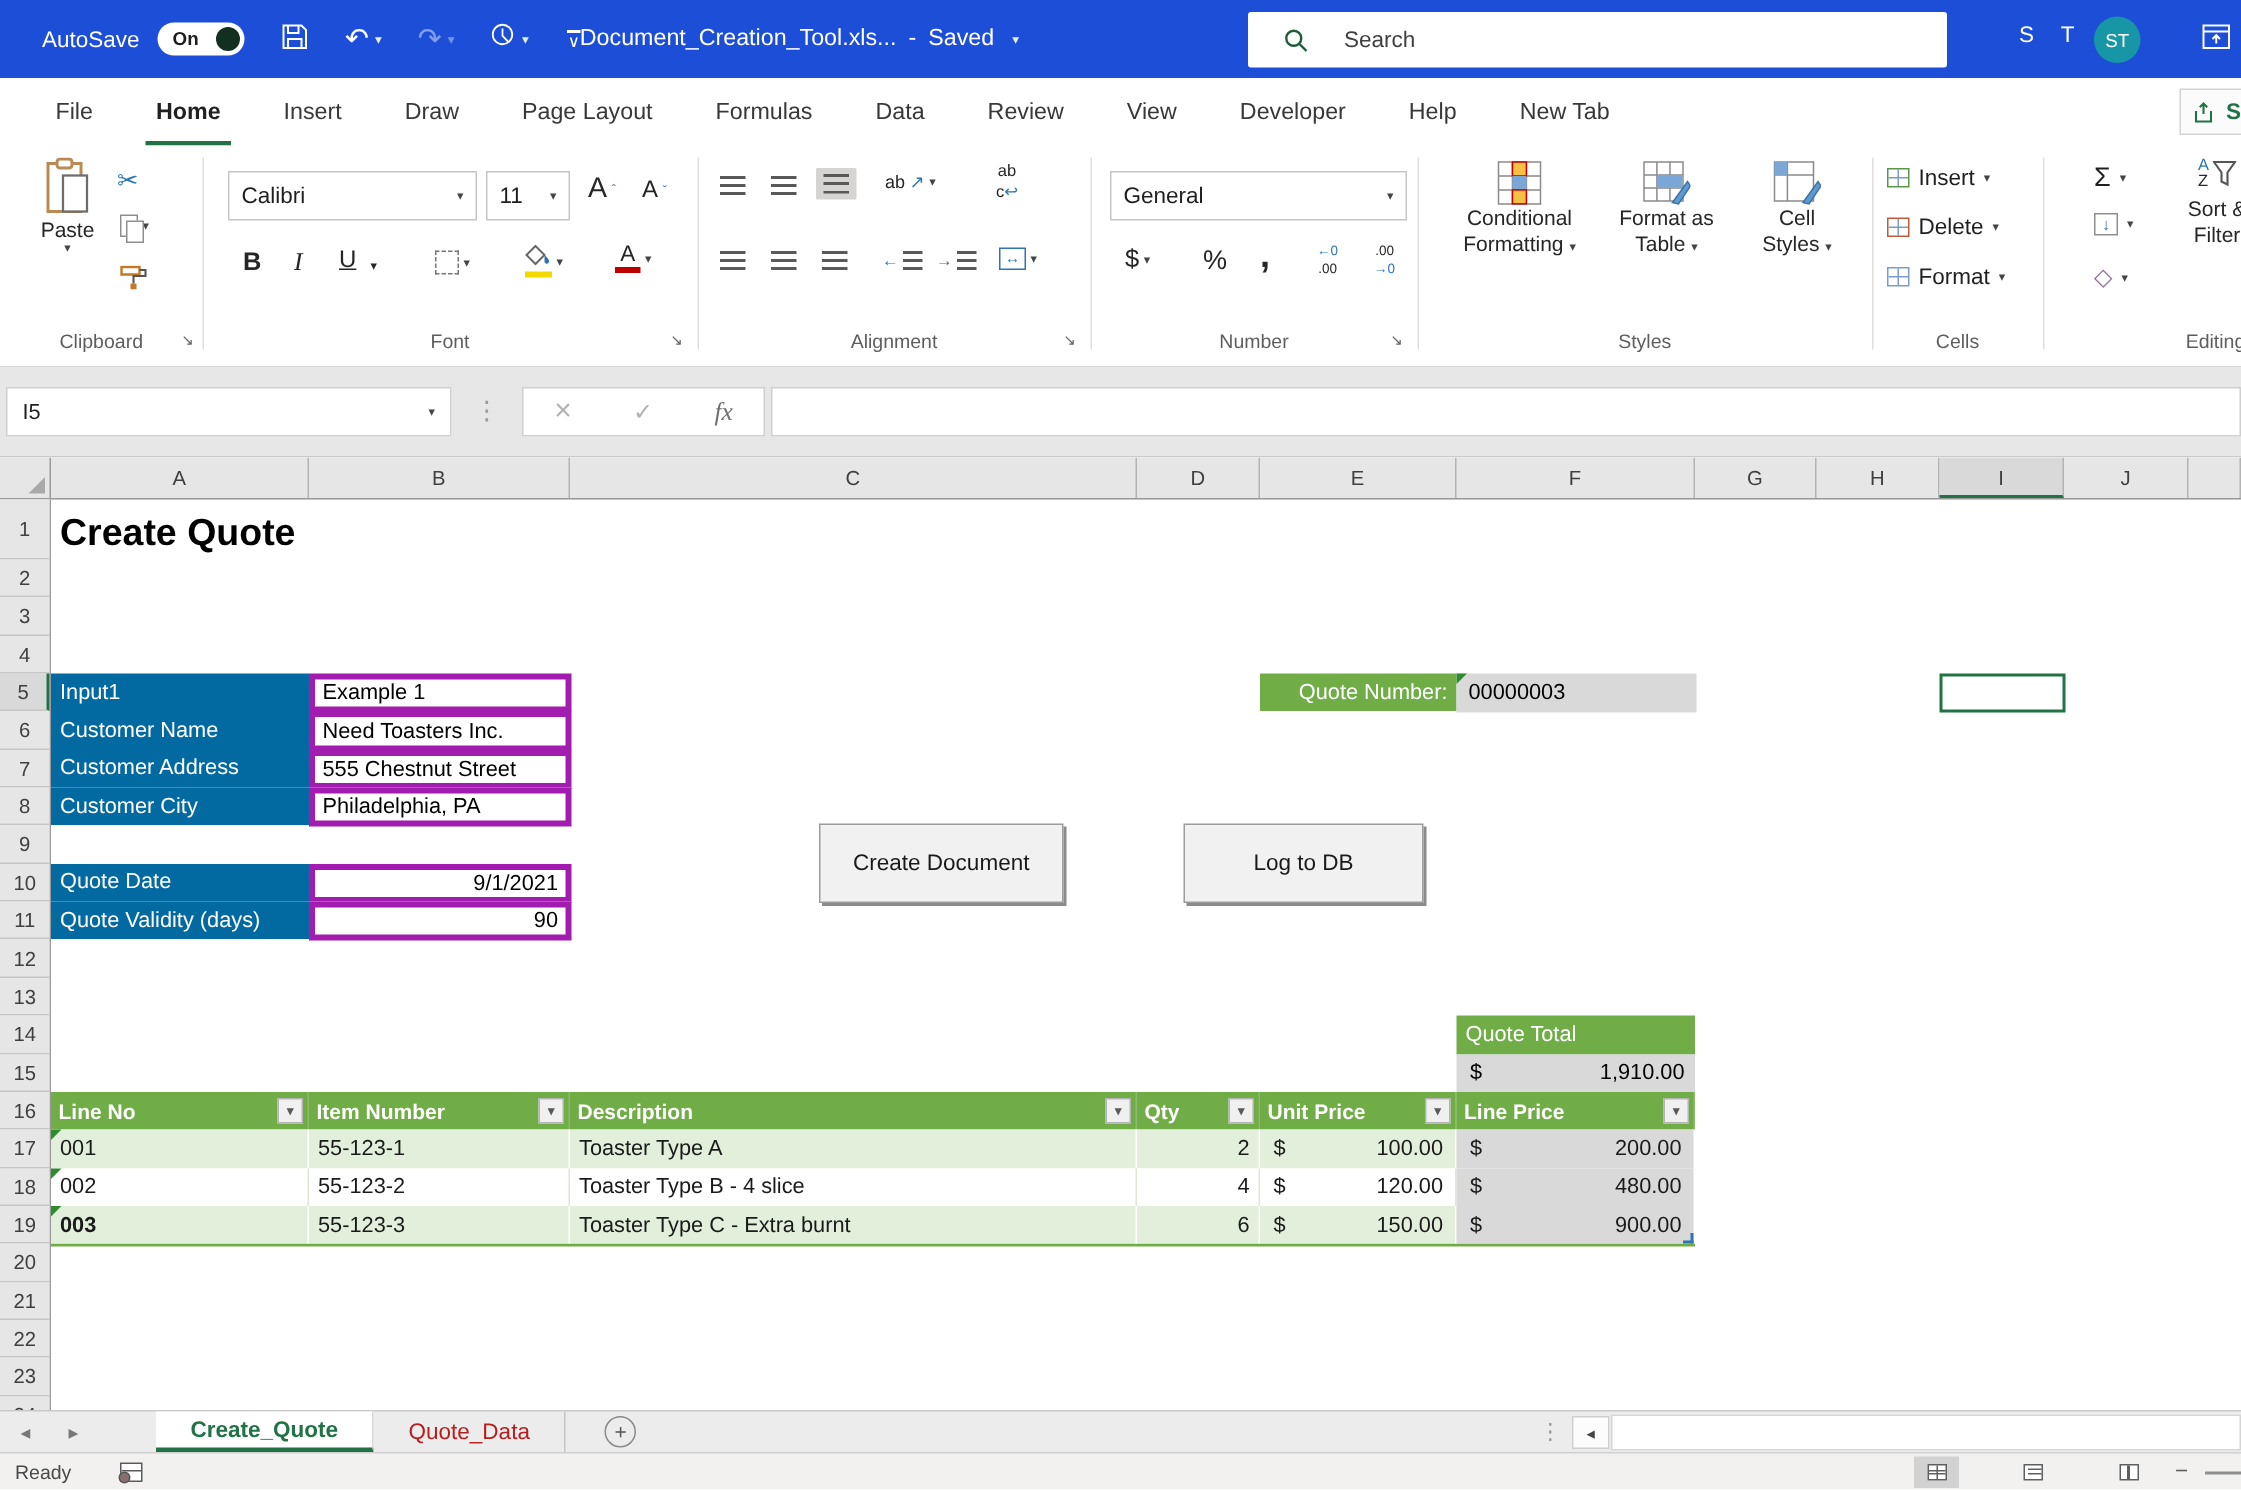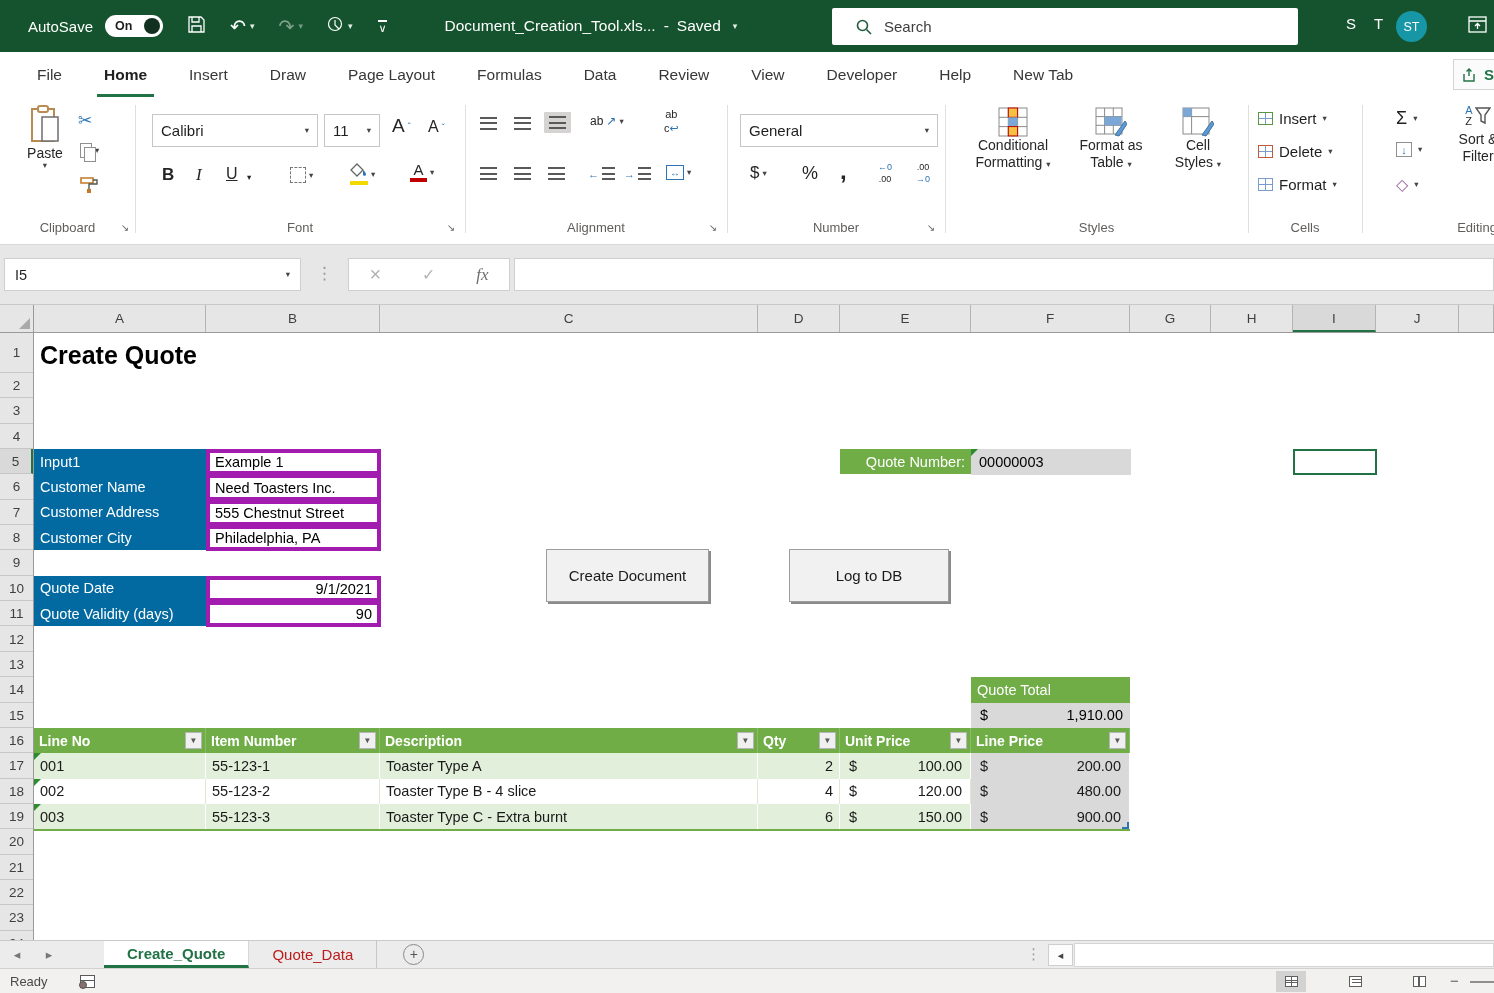--- a/index.html
+++ b/index.html
@@ -1,34 +1,34 @@
 <!DOCTYPE html>
 <html><head>
 <meta charset="utf-8">
 <style>
   *{margin:0;padding:0;box-sizing:border-box}
   html,body{width:1494px;height:993px}
   body{font-family:"Liberation Sans",sans-serif;background:#fff;color:#262626}
   #app{position:relative;width:1494px;height:993px;overflow:hidden;background:#fff}
 
   
-  #titlebar{position:absolute;left:0;top:0;width:1494px;height:52px;background:#14532d;display:flex;align-items:center;color:#fff}
+  #titlebar{position:absolute;left:0;top:0;width:1494px;height:52px;background:#1d4ed8;display:flex;align-items:center;color:#fff}
   #titlebar .tb-item{display:flex;align-items:center}
   #autosave-label{margin-left:28px;font-size:15px}
   #autosave-toggle{margin-left:12px;width:58px;height:22px;background:#fff;border-radius:11px;display:flex;align-items:center;position:relative}
   #autosave-toggle .on-txt{color:#1e1e1e;font-size:12.5px;font-weight:bold;margin-left:10px}
   #autosave-toggle .knob{position:absolute;right:3px;top:3px;width:16px;height:16px;border-radius:50%;background:#11301f}
   .tb-icon{margin-left:24px;font-size:19px;line-height:1;color:#fff}
   .tb-caret{font-size:9px;margin-left:4px;color:#e0efe6}
   .dim{opacity:.45}
   #customize-qat-icon{margin-left:26px;border-top:2px solid #fff;font-size:11px;line-height:10px;padding-top:1px}
-  #title-text{margin-left:58px;font-size:15.5px;white-space:nowrap;display:flex;gap:8px;align-items:center}
+  #title-text{font-size:15.5px;white-space:nowrap;display:flex;gap:8px;align-items:center}
   #search-box{position:absolute;left:832px;top:8px;width:466px;height:37px;background:#fff;border-radius:2px;display:flex;align-items:center;color:#444}
   #search-box svg{margin-left:24px}
-  #search-box .ph{margin-left:12px;font-size:15px;color:#404040}
+  #search-box .ph{margin-left:24px;font-size:15px;color:#404040}
   #presence-initials{position:absolute;left:1346px;top:15px;color:#fff;font-size:15px;letter-spacing:7px}
   #avatar{position:absolute;left:1396px;top:11px;width:31px;height:31px;border-radius:50%;background:#1796A5;color:#fff;font-size:12.5px;display:flex;align-items:center;justify-content:center}
   #ribbon-display-icon{position:absolute;left:1468px;top:15px}
 
   
   #menubar{position:absolute;left:0;top:52px;width:1494px;height:45px;background:#fff;display:flex;align-items:stretch}
   #ribbon-tabs{display:flex;margin-left:16px}
   .rtab{padding:0 21px;font-size:15.5px;color:#383838;display:flex;align-items:center;position:relative;cursor:default}
   .rtab.active{font-weight:bold;color:#212121}
   .rtab.active::after{content:"";position:absolute;left:14px;right:14px;bottom:0;height:3px;background:#217346}
@@ -549,21 +549,21 @@
           <div class="td money" style="width: 131px;">
             <span>$</span>
             <span>120.00</span>
           </div>
           <div class="td money gray" style="width: 159px;">
             <span>$</span>
             <span>480.00</span>
           </div>
         </div>
         <div class="trow band" style="top: 76.05px;">
-          <div class="td" style="width: 172px;">003<span class="txttri"></span></div>
+          <div class="td" style="width: 172px; font-weight: bold;">003<span class="txttri"></span></div>
           <div class="td" style="width: 174px;">55-123-3</div>
           <div class="td" style="width: 378px;">Toaster Type C - Extra burnt</div>
           <div class="td num" style="width: 82px;">6</div>
           <div class="td money" style="width: 131px;">
             <span>$</span>
             <span>150.00</span>
           </div>
           <div class="td money gray" style="width: 159px;">
             <span>$</span>
             <span>900.00</span>

